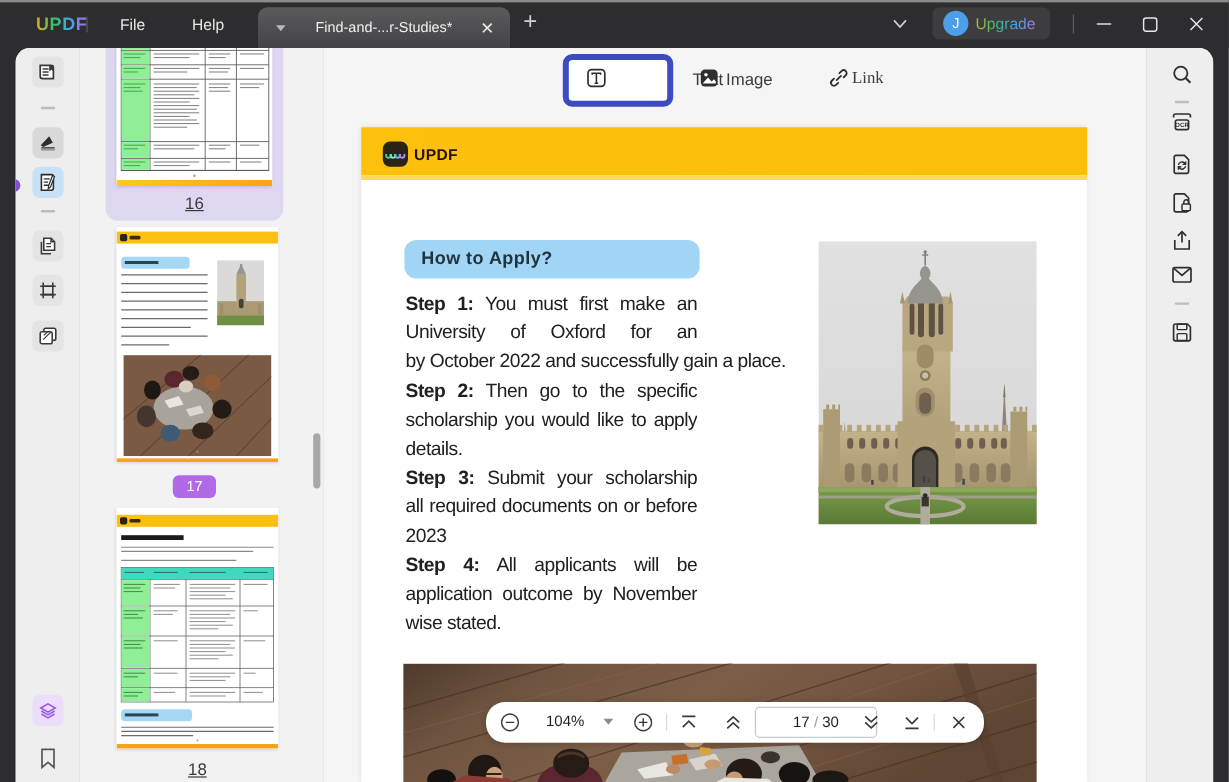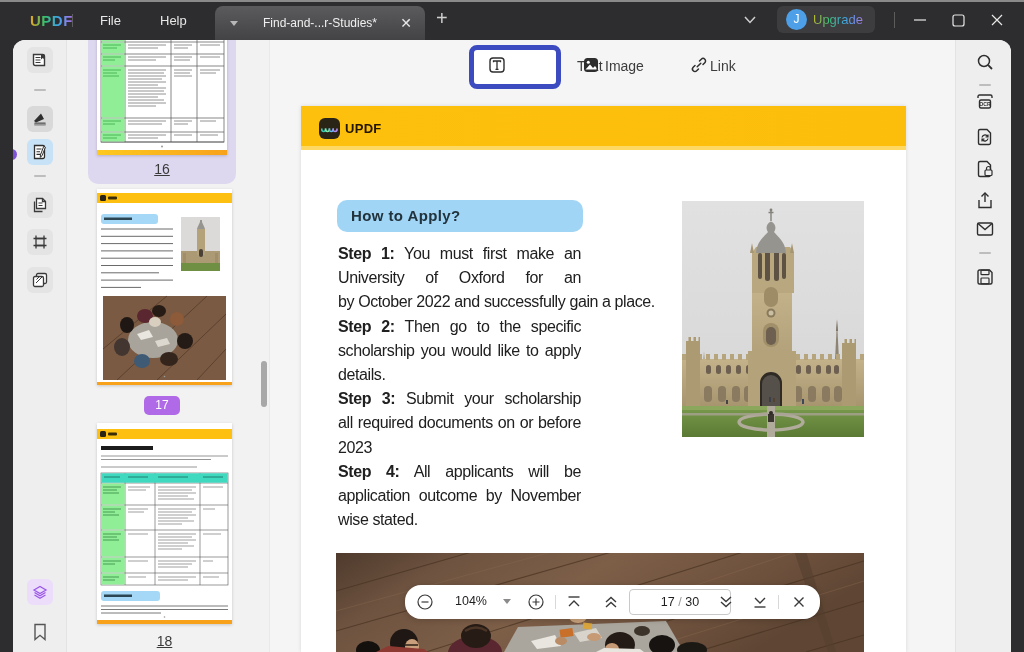--- a/index.html
+++ b/index.html
@@ -522,21 +522,21 @@
       <path d="M3.5 13.5 L8 8.5 L11 12 L13 10 L14.5 12 V13.5 z" fill="#fff"></path>
     </svg>
   <div class="toollabel" style="left:592px;">Image</div>
   <svg class="toolico" style="left:677px" viewBox="0 0 18 18">
       <g fill="none" stroke="#2e2e2e" stroke-width="1.5" stroke-linecap="round">
         <path d="M7.2 10.8 L10.8 7.2"></path>
         <path d="M9.5 5 l1.8-1.8 a2.4 2.4 0 0 1 3.5 3.5 L13 8.5"></path>
         <path d="M8.5 13 l-1.8 1.8 a2.4 2.4 0 0 1 -3.5 -3.5 L5 9.5"></path>
       </g>
     </svg>
-  <div class="toollabel" style="left:697px;">Link</div>
+  <div class="toollabel" style="left:697px;font-family:Liberation Serif, serif;">Link</div>
 
   <div id="floatbar">
     <svg class="fico" style="left:12px" viewBox="0 0 16 16">
         <circle cx="8" cy="8" r="7" fill="none" stroke="#3a3a3a" stroke-width="1.2"></circle>
         <path d="M4.5 8 h7" stroke="#3a3a3a" stroke-width="1.2"></path>
       </svg>
     <div style="position:absolute; left:50px; top:9px;">104%</div>
     <div style="position:absolute; left:98px; top:14px; width:0; height:0; border-left:4px solid transparent; border-right:4px solid transparent; border-top:5px solid #8a8a8a;"></div>
     <svg class="fico" style="left:123px" viewBox="0 0 16 16">
         <circle cx="8" cy="8" r="7" fill="none" stroke="#3a3a3a" stroke-width="1.2"></circle>

